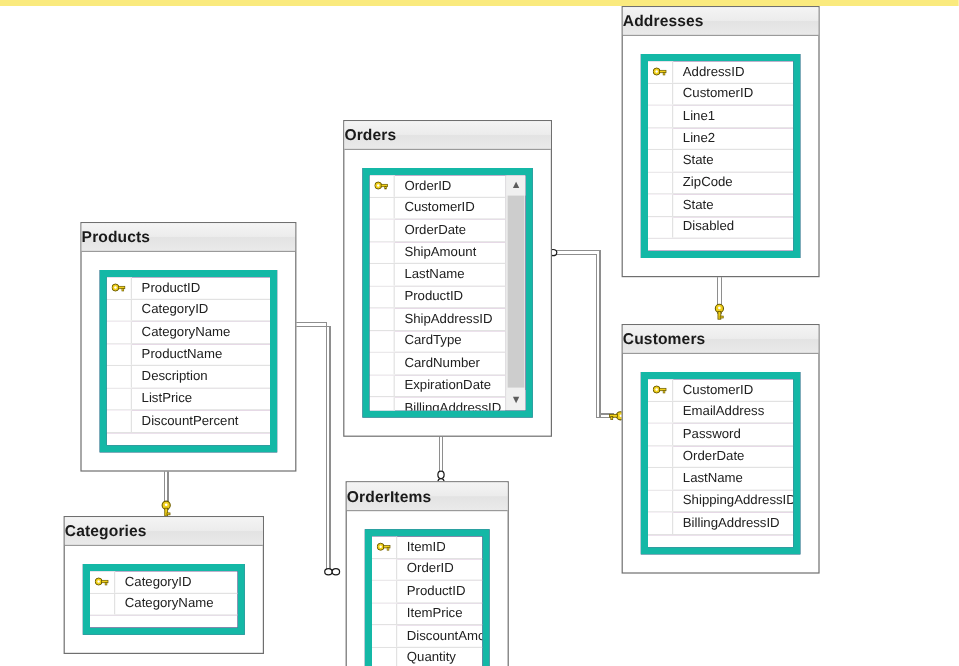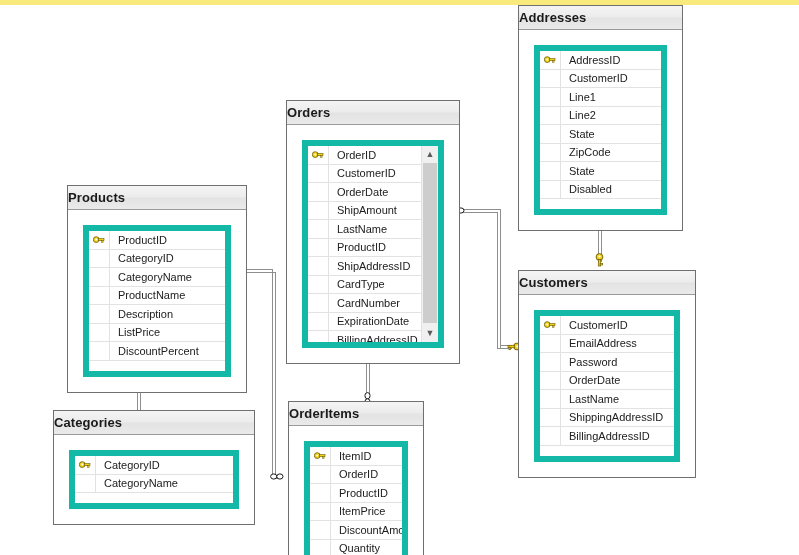--- a/index.html
+++ b/index.html
@@ -343,21 +343,21 @@
             <div class="rowname">ListPrice</div>
           </div>
           <div class="row">
             <div class="rowkey"></div>
             <div class="rowname">DiscountPercent</div>
           </div>
           <div class="filler"></div>
         </div>
       </div>
     </div>
-  <div class="tbl" id="tbl-customers" style="left: 518px; top: 270px; width: 178px;">
+  <div class="tbl" id="tbl-customers" style="left: 518px; top: 270px; width: 165px;">
       <div class="tbl-head">Customers</div>
       <div class="grid">
         <div class="rows">
           <div class="row">
             <div class="rowkey">
               <svg class="keyglyph" viewBox="0 0 12 10">
                 <circle cx="3.2" cy="4.6" r="2.9" fill="#f2d11a" stroke="#6a5a00" stroke-width="0.8"></circle>
                 <circle cx="3.2" cy="4.6" r="1" fill="#ffffff"></circle>
                 <rect x="5.6" y="3.6" width="5.4" height="2" fill="#f2d11a" stroke="#6a5a00" stroke-width="0.6"></rect>
                 <rect x="8.6" y="5.3" width="1.5" height="2.2" fill="#f2d11a" stroke="#6a5a00" stroke-width="0.5"></rect>
@@ -425,21 +425,21 @@
             <div class="rowname">DiscountAmount</div>
           </div>
           <div class="row">
             <div class="rowkey"></div>
             <div class="rowname">Quantity</div>
           </div>
           <div class="filler"></div>
         </div>
       </div>
     </div>
-  <div class="tbl" id="tbl-categories" style="left: 53px; top: 410px; width: 202px;">
+  <div class="tbl" id="tbl-categories" style="left: 53px; top: 430px; width: 167px;">
       <div class="tbl-head">Categories</div>
       <div class="grid">
         <div class="rows">
           <div class="row">
             <div class="rowkey">
               <svg class="keyglyph" viewBox="0 0 12 10">
                 <circle cx="3.2" cy="4.6" r="2.9" fill="#f2d11a" stroke="#6a5a00" stroke-width="0.8"></circle>
                 <circle cx="3.2" cy="4.6" r="1" fill="#ffffff"></circle>
                 <rect x="5.6" y="3.6" width="5.4" height="2" fill="#f2d11a" stroke="#6a5a00" stroke-width="0.6"></rect>
                 <rect x="8.6" y="5.3" width="1.5" height="2.2" fill="#f2d11a" stroke="#6a5a00" stroke-width="0.5"></rect>

